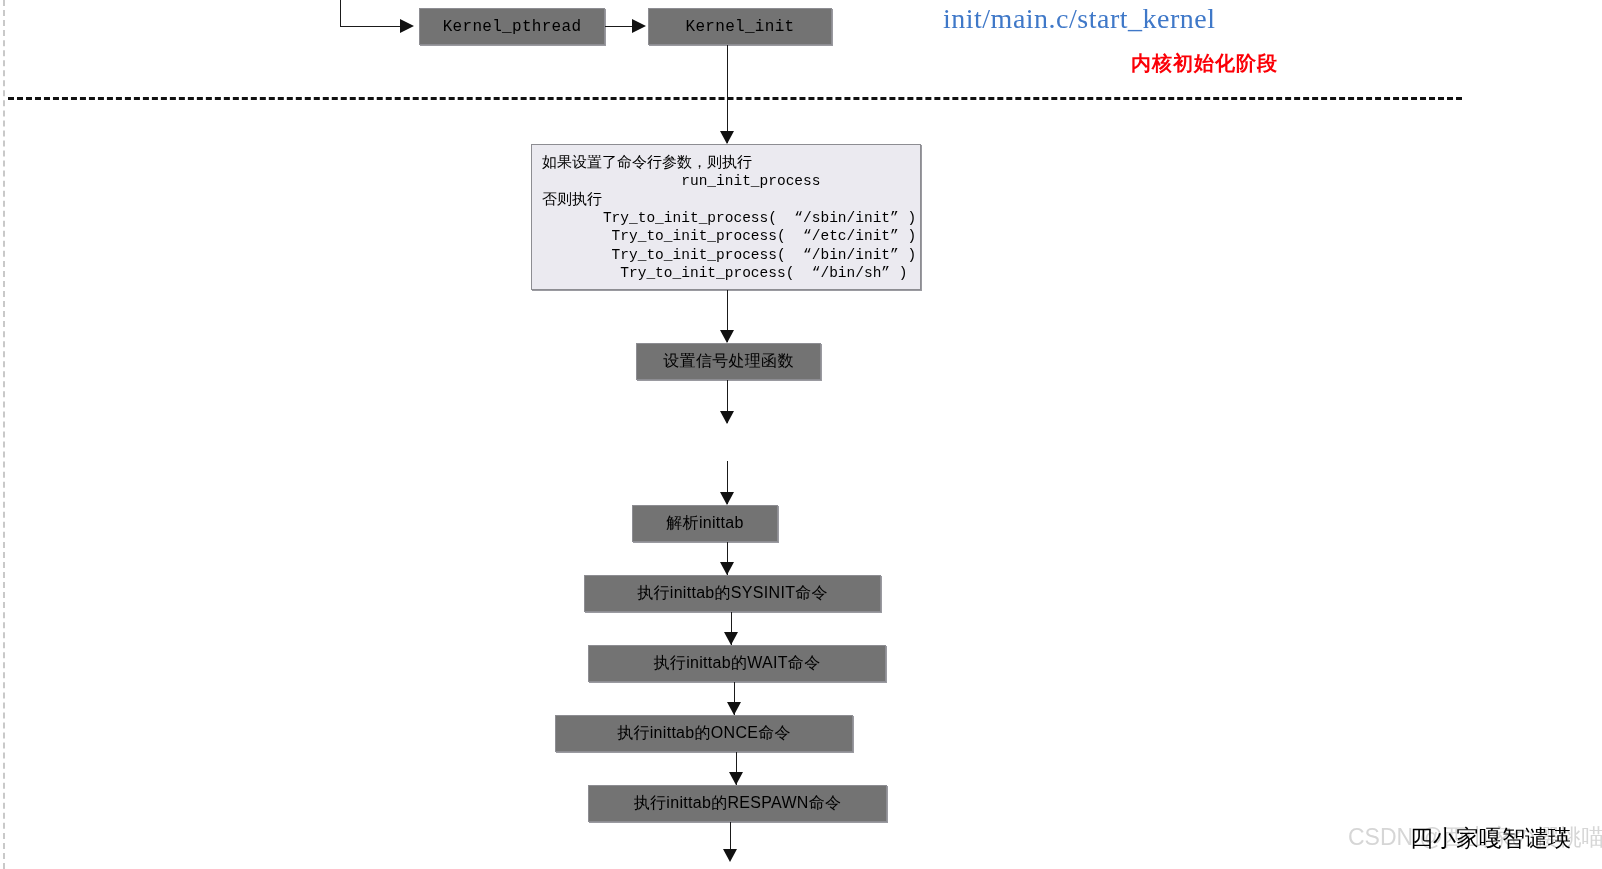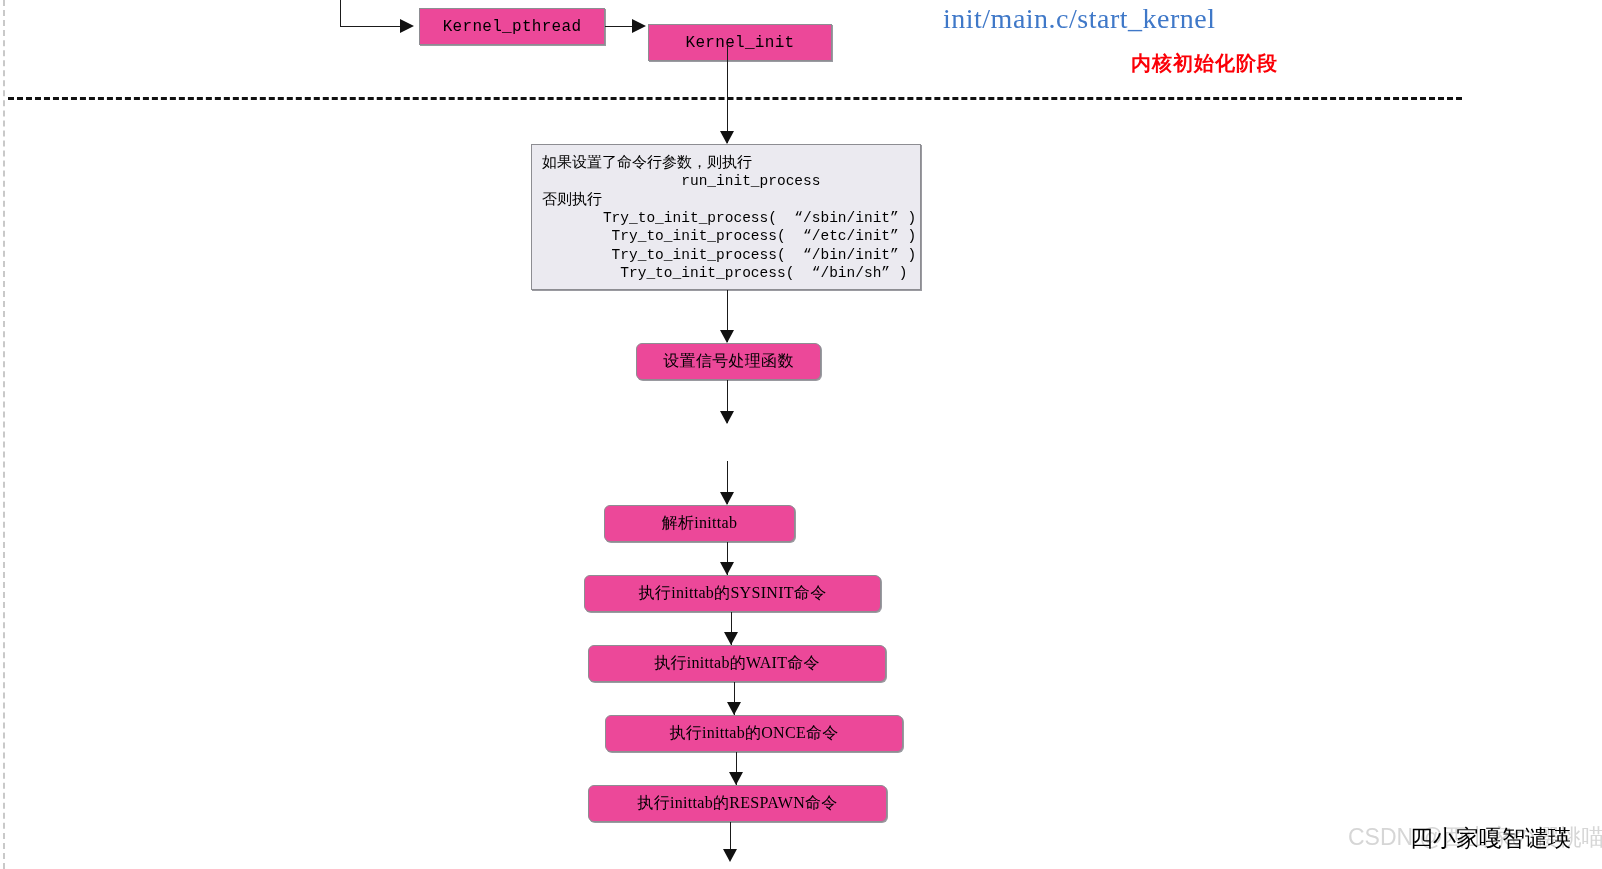--- a/index.html
+++ b/index.html
@@ -15,36 +15,35 @@
     width: 1602px;
     height: 869px;
     background: #ffffff;
     overflow: hidden;
   }
 
   
   .node {
     position: absolute;
     box-sizing: border-box;
-    background: #ec4899;
+    background: #737373;
     border: 1px solid #8d8d92;
     box-shadow: 1px 1px 0 0 #9a9aa0;
     display: flex;
     align-items: center;
     justify-content: center;
     color: #000000;
     font-family: "Liberation Mono", "DejaVu Sans Mono", monospace;
     font-size: 16px;
     letter-spacing: 0.3px;
     white-space: nowrap;
   }
   .node.cn {
-    font-family: Liberation Serif, serif;
+    font-family: Liberation Sans, sans-serif;
     font-size: 16px;
-    border-radius: 6px;
   }
 
   
   .codebox {
     position: absolute;
     box-sizing: border-box;
     background: #ebeaf0;
     border: 1px solid #8d8d92;
     box-shadow: 1px 1px 0 0 #9a9aa0;
     padding: 8px 10px 15px 10px;
@@ -146,21 +145,21 @@
   <div class="hline" style="left:340px; top:26px; width:72px;"></div>
   <div class="arrow-right" style="left:400px; top:19px;"></div>
 
   <div class="node" style="left:419px; top:8px; width:186px; height:37px;">
     <span>Kernel_pthread</span>
   </div>
 
   <div class="hline" style="left:605px; top:26px; width:38px;"></div>
   <div class="arrow-right" style="left:632px; top:19px;"></div>
 
-  <div class="node" style="left:648px; top:8px; width:184px; height:37px;margin-top:16px;">
+  <div class="node" style="left:648px; top:8px; width:184px; height:37px;">
     <span>Kernel_init</span>
   </div>
 
   <div class="anno-blue" style="left:943px; top:3px;">init/main.c/start_kernel</div>
   <div class="anno-red" style="left:1131px; top:50px;">内核初始化阶段</div>
 
   <div class="dash-h" style="left:8px; top:97px; width:1454px;"></div>
 
   <div class="vline" style="left:727px; top:45px; height:98px;"></div>
   <div class="arrow-down" style="left:720px; top:131px;"></div>
@@ -182,42 +181,42 @@
     <span>设置信号处理函数</span>
   </div>
 
   <div class="vline" style="left:727px; top:380px; height:43px;"></div>
   <div class="arrow-down" style="left:720px; top:411px;"></div>
 
 
   <div class="vline" style="left:727px; top:461px; height:43px;"></div>
   <div class="arrow-down" style="left:720px; top:492px;"></div>
 
-  <div class="node cn" style="left:604px; top:505px; width:191px; height:37px;">
+  <div class="node cn" style="left:632px; top:505px; width:146px; height:37px;">
     <span>解析inittab</span>
   </div>
 
   <div class="vline" style="left:727px; top:542px; height:34px;"></div>
   <div class="arrow-down" style="left:720px; top:562px;"></div>
 
   <div class="node cn" style="left:584px; top:575px; width:297px; height:37px;">
     <span>执行inittab的SYSINIT命令</span>
   </div>
 
   <div class="vline" style="left:731px; top:612px; height:34px;"></div>
   <div class="arrow-down" style="left:724px; top:632px;"></div>
 
   <div class="node cn" style="left:588px; top:645px; width:298px; height:37px;">
     <span>执行inittab的WAIT命令</span>
   </div>
 
   <div class="vline" style="left:734px; top:682px; height:34px;"></div>
   <div class="arrow-down" style="left:727px; top:702px;"></div>
 
-  <div class="node cn" style="left:605px; top:715px; width:298px; height:37px;text-align:right;">
+  <div class="node cn" style="left:555px; top:715px; width:298px; height:37px;text-align:right;">
     <span>执行inittab的ONCE命令</span>
   </div>
 
   <div class="vline" style="left:736px; top:752px; height:34px;"></div>
   <div class="arrow-down" style="left:729px; top:772px;"></div>
 
   <div class="node cn" style="left:588px; top:785px; width:299px; height:37px;">
     <span>执行inittab的RESPAWN命令</span>
   </div>
 

